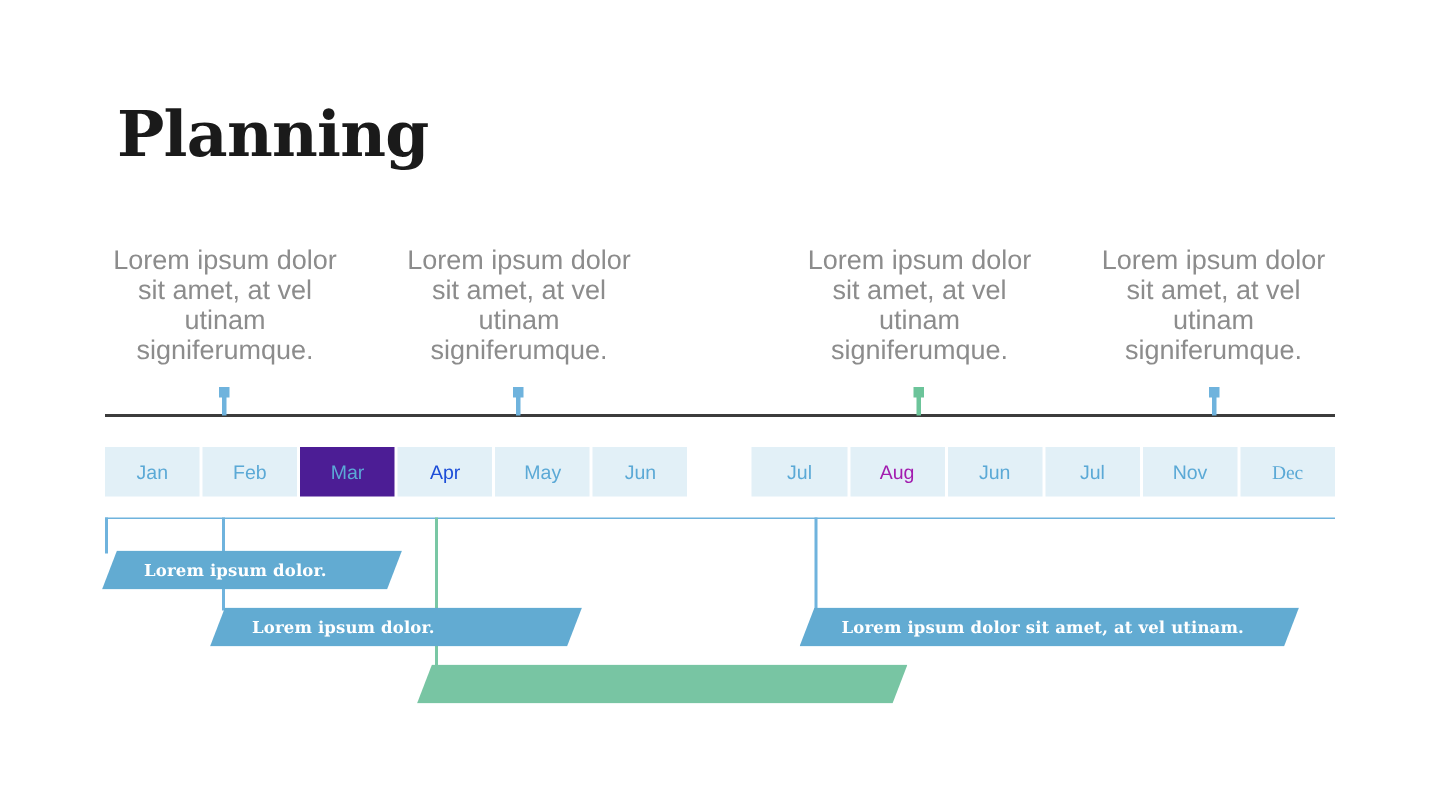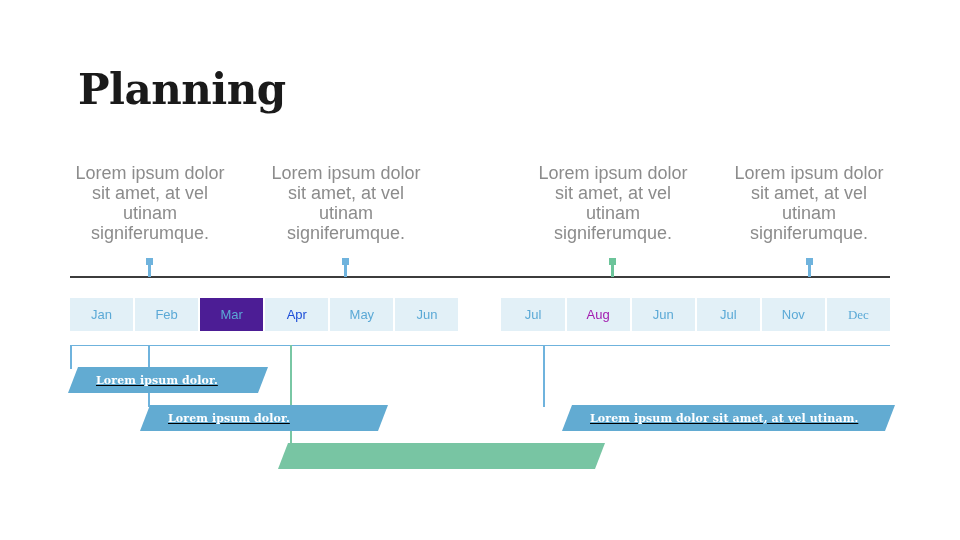--- a/index.html
+++ b/index.html
@@ -101,21 +101,20 @@
   .guide {
     position: absolute;
     width: 1.6px;
   }
 
   .bar {
     position: absolute;
     height: 26px;
     display: flex;
     align-items: center;
-    text-decoration: underline;
   }
   .bar-shape {
     position: absolute;
     inset: 0;
     clip-path: polygon(10px 0, 100% 0, calc(100% - 10px) 100%, 0 100%);
   }
   .bar-label {
     position: relative;
     font-family: "DejaVu Serif", "Liberation Serif", serif;
     font-weight: bold;
@@ -180,21 +179,21 @@
     </div>
   <div id="bars-group">
       <div class="bar" style="left: 68px; top: 367px; width: 200px;">
         <div class="bar-shape" style="background: rgb(98, 171, 210);"></div>
         <div class="bar-label">Lorem ipsum dolor.</div>
       </div>
       <div class="bar" style="left: 140px; top: 405px; width: 248px;">
         <div class="bar-shape" style="background: rgb(98, 171, 210);"></div>
         <div class="bar-label">Lorem ipsum dolor.</div>
       </div>
-      <div class="bar" style="left: 562px; top: 405px; width: 333px;">
+      <div class="bar" style="left: 533px; top: 405px; width: 333px;">
         <div class="bar-shape" style="background: rgb(98, 171, 210);"></div>
         <div class="bar-label">Lorem ipsum dolor sit amet, at vel utinam.</div>
       </div>
       <div class="bar" style="left: 278px; top: 443px; width: 327px;">
         <div class="bar-shape" style="background: rgb(120, 197, 163);"></div>
       </div>
     </div>
 
 </div>
 

